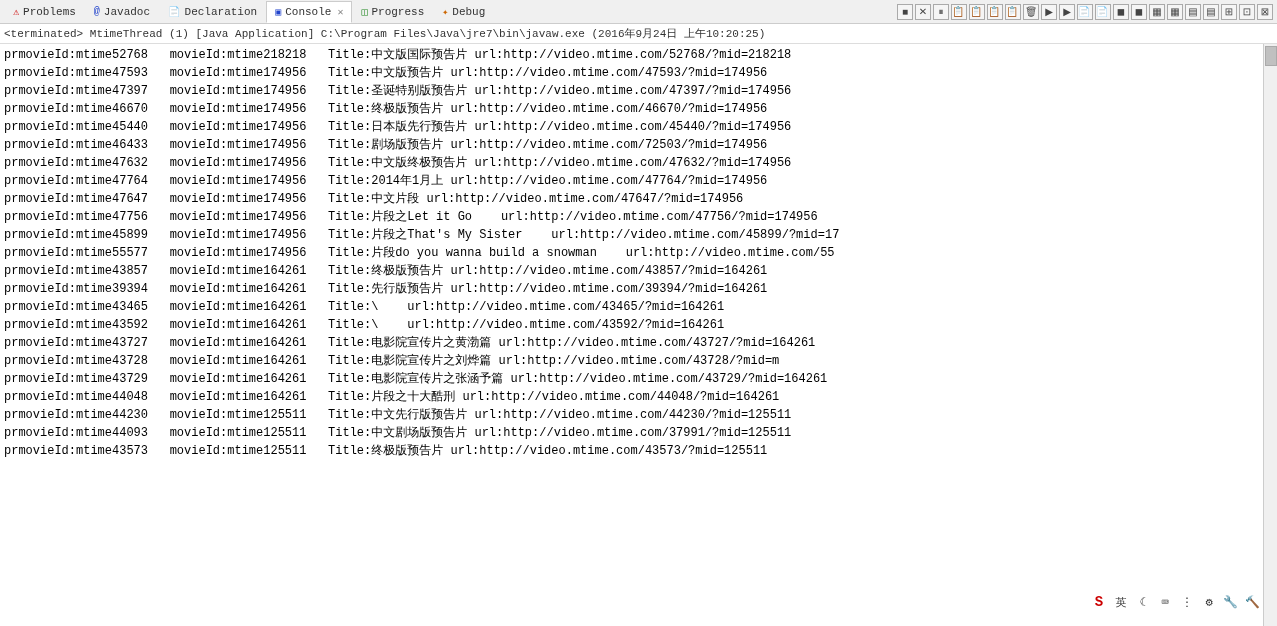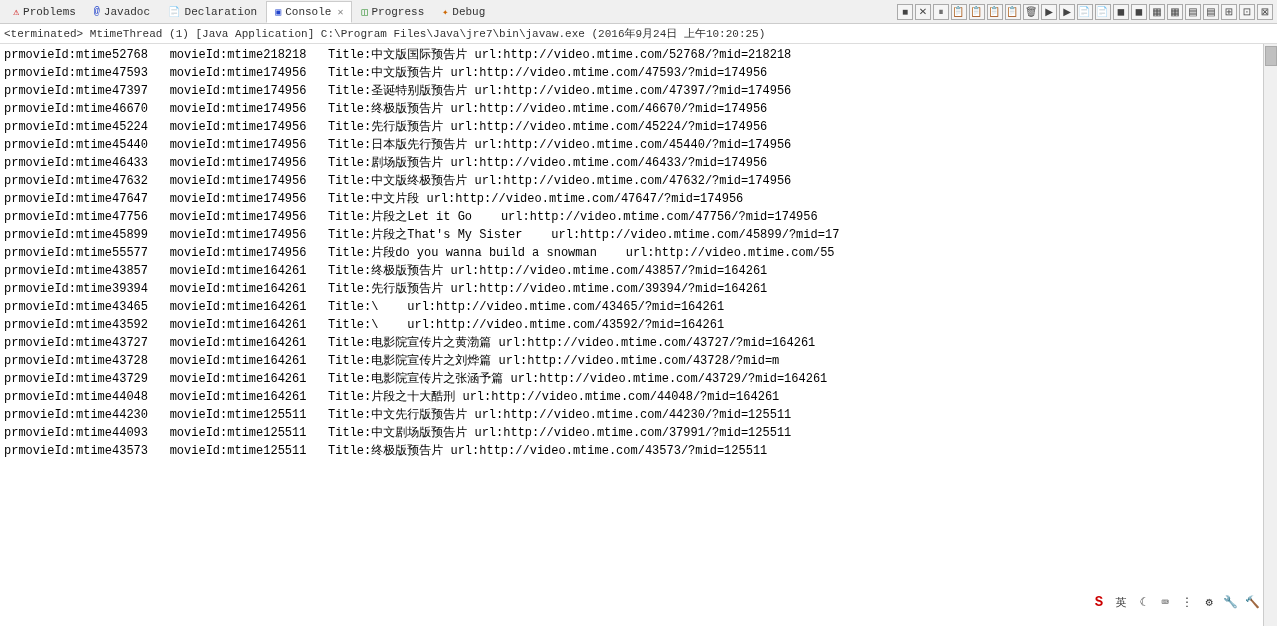--- a/index.html
+++ b/index.html
@@ -207,24 +207,24 @@
     <span>&lt;terminated&gt; MtimeThread (1) [Java Application] C:\Program Files\Java\jre7\bin\javaw.exe (2016年9月24日 上午10:20:25)</span>
   </div>
 
   <div class="console-area">
     <div class="console-content" id="console-lines">
 
     <div class="console-line">prmovieId:mtime52768   movieId:mtime218218   Title:中文版国际预告片 url:http://video.mtime.com/52768/?mid=218218</div>
         <div class="console-line">prmovieId:mtime47593   movieId:mtime174956   Title:中文版预告片 url:http://video.mtime.com/47593/?mid=174956</div>
         <div class="console-line">prmovieId:mtime47397   movieId:mtime174956   Title:圣诞特别版预告片 url:http://video.mtime.com/47397/?mid=174956</div>
         <div class="console-line">prmovieId:mtime46670   movieId:mtime174956   Title:终极版预告片 url:http://video.mtime.com/46670/?mid=174956</div>
-        <div class="console-line">prmovieId:mtime45224   movieId:mtime174956   Title:先行版预告片 url:http://video.mtime.com/45224/?mid=174956</div>
         <div class="console-line">prmovieId:mtime45440   movieId:mtime174956   Title:日本版先行预告片 url:http://video.mtime.com/45440/?mid=174956</div>
-        <div class="console-line">prmovieId:mtime46433   movieId:mtime174956   Title:剧场版预告片 url:http://video.mtime.com/46433/?mid=174956</div>
+        <div class="console-line">prmovieId:mtime46433   movieId:mtime174956   Title:剧场版预告片 url:http://video.mtime.com/72503/?mid=174956</div>
         <div class="console-line">prmovieId:mtime47632   movieId:mtime174956   Title:中文版终极预告片 url:http://video.mtime.com/47632/?mid=174956</div>
+        <div class="console-line">prmovieId:mtime47764   movieId:mtime174956   Title:2014年1月上 url:http://video.mtime.com/47764/?mid=174956</div>
         <div class="console-line">prmovieId:mtime47647   movieId:mtime174956   Title:中文片段 url:http://video.mtime.com/47647/?mid=174956</div>
         <div class="console-line">prmovieId:mtime47756   movieId:mtime174956   Title:片段之Let it Go    url:http://video.mtime.com/47756/?mid=174956</div>
         <div class="console-line">prmovieId:mtime45899   movieId:mtime174956   Title:片段之That's My Sister    url:http://video.mtime.com/45899/?mid=17</div>
         <div class="console-line">prmovieId:mtime55577   movieId:mtime174956   Title:片段do you wanna build a snowman    url:http://video.mtime.com/55</div>
         <div class="console-line">prmovieId:mtime43857   movieId:mtime164261   Title:终极版预告片 url:http://video.mtime.com/43857/?mid=164261</div>
         <div class="console-line">prmovieId:mtime39394   movieId:mtime164261   Title:先行版预告片 url:http://video.mtime.com/39394/?mid=164261</div>
         <div class="console-line">prmovieId:mtime43465   movieId:mtime164261   Title:\    url:http://video.mtime.com/43465/?mid=164261</div>
         <div class="console-line">prmovieId:mtime43592   movieId:mtime164261   Title:\    url:http://video.mtime.com/43592/?mid=164261</div>
         <div class="console-line">prmovieId:mtime43727   movieId:mtime164261   Title:电影院宣传片之黄渤篇 url:http://video.mtime.com/43727/?mid=164261</div>
         <div class="console-line">prmovieId:mtime43728   movieId:mtime164261   Title:电影院宣传片之刘烨篇 url:http://video.mtime.com/43728/?mid=m</div>

